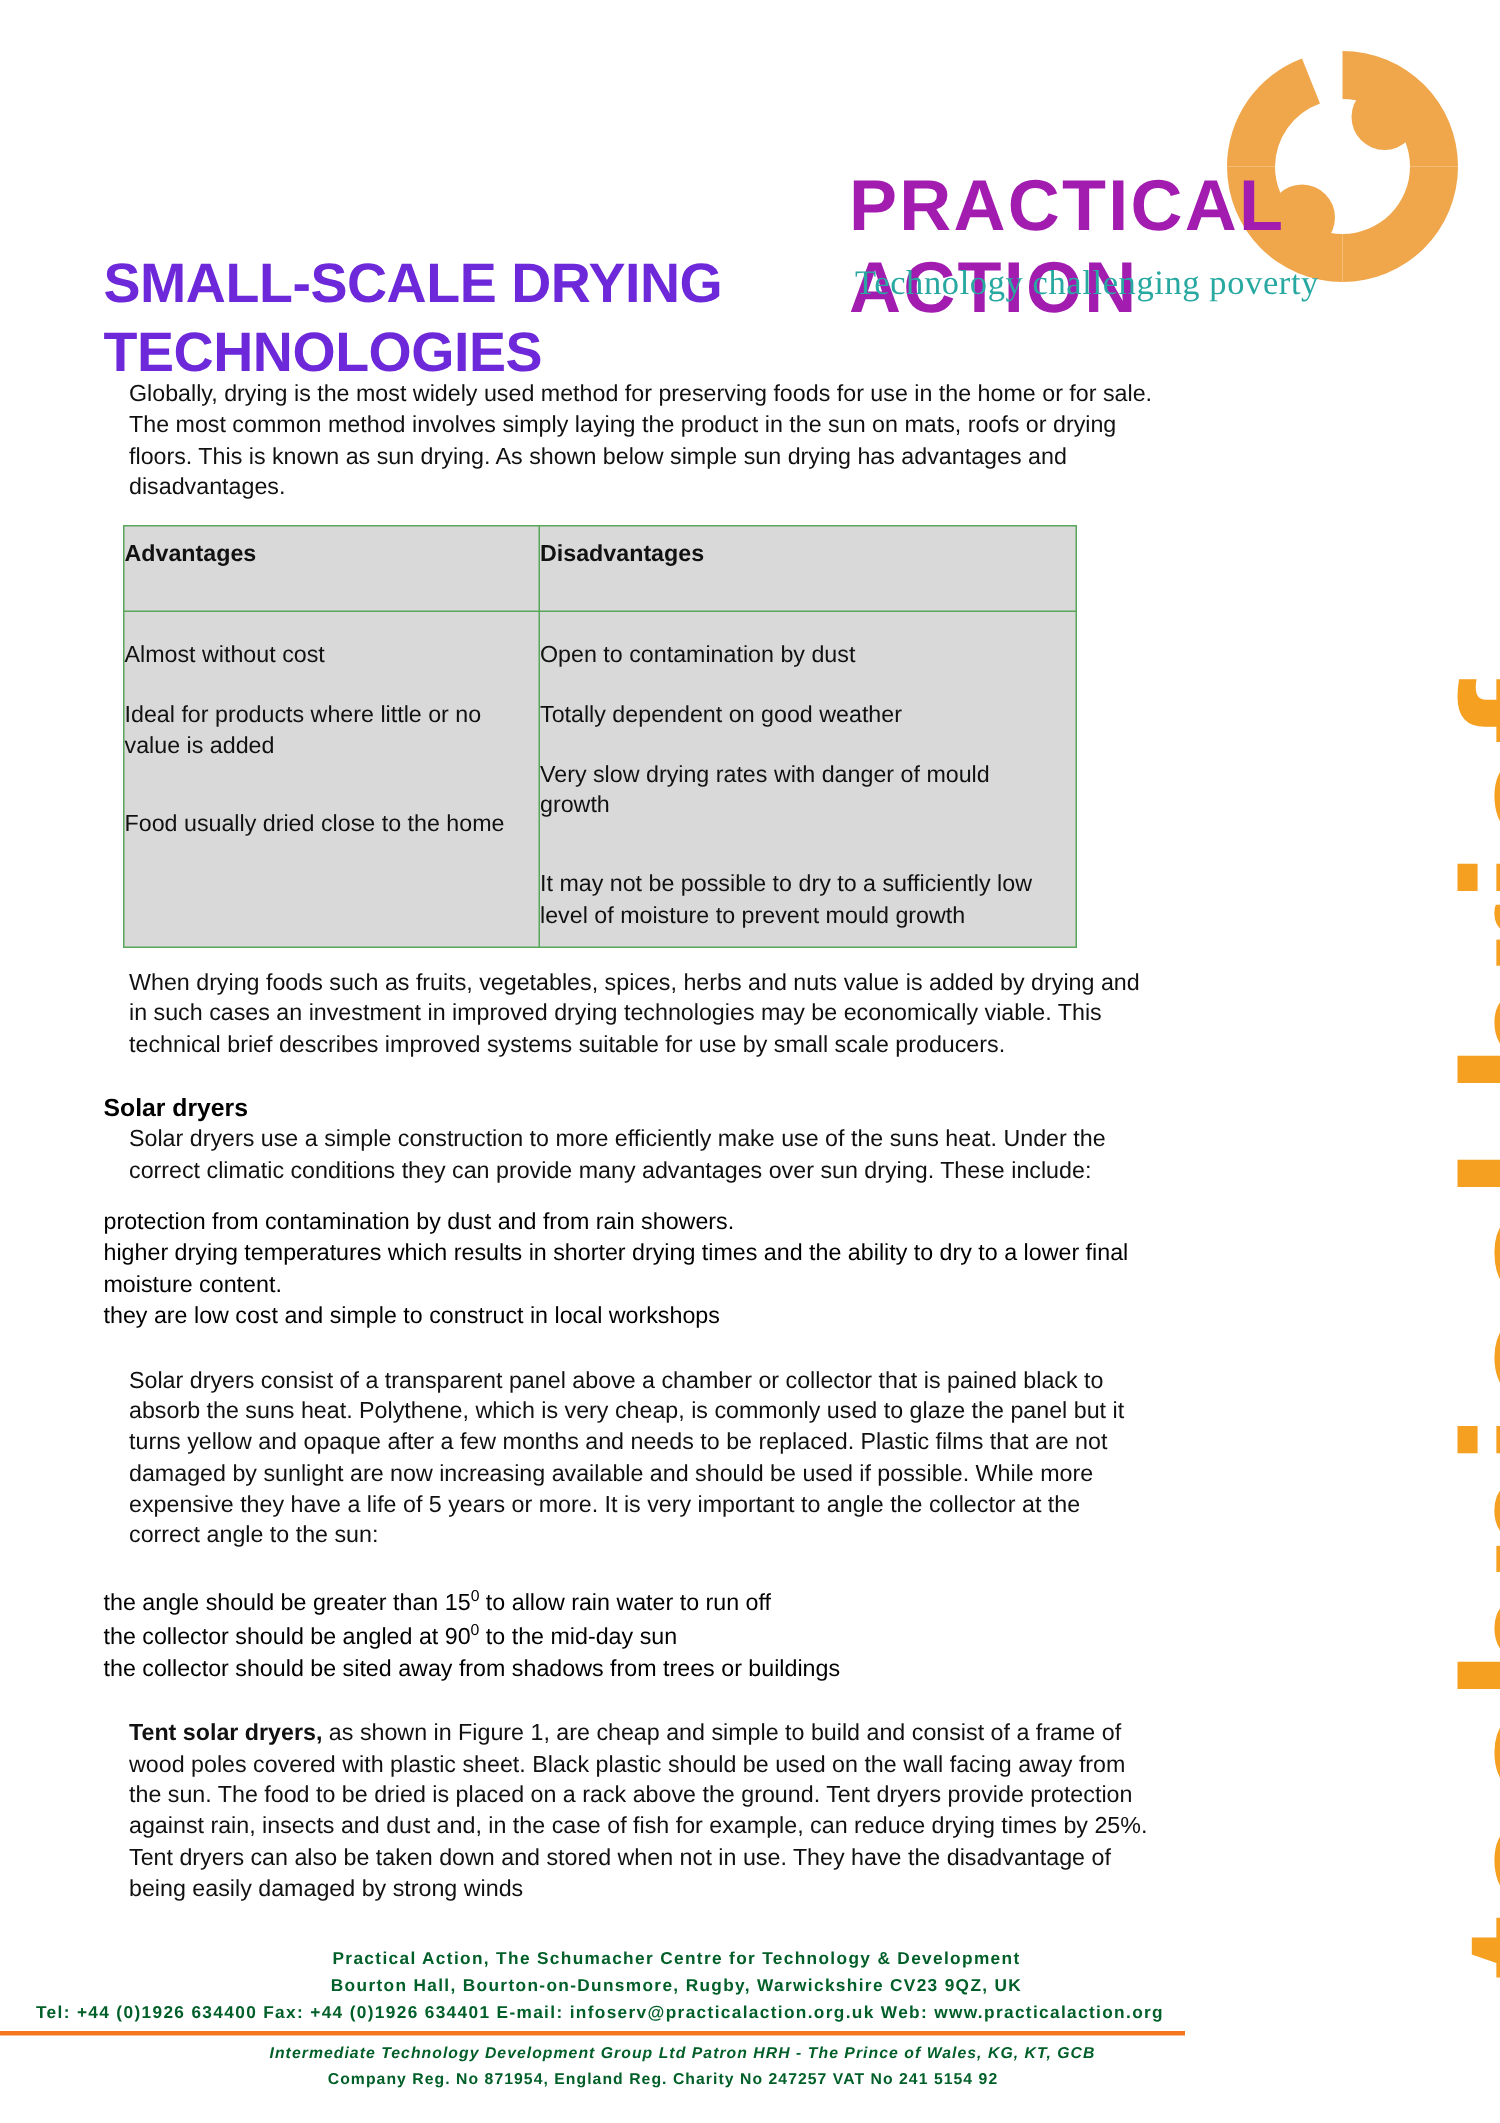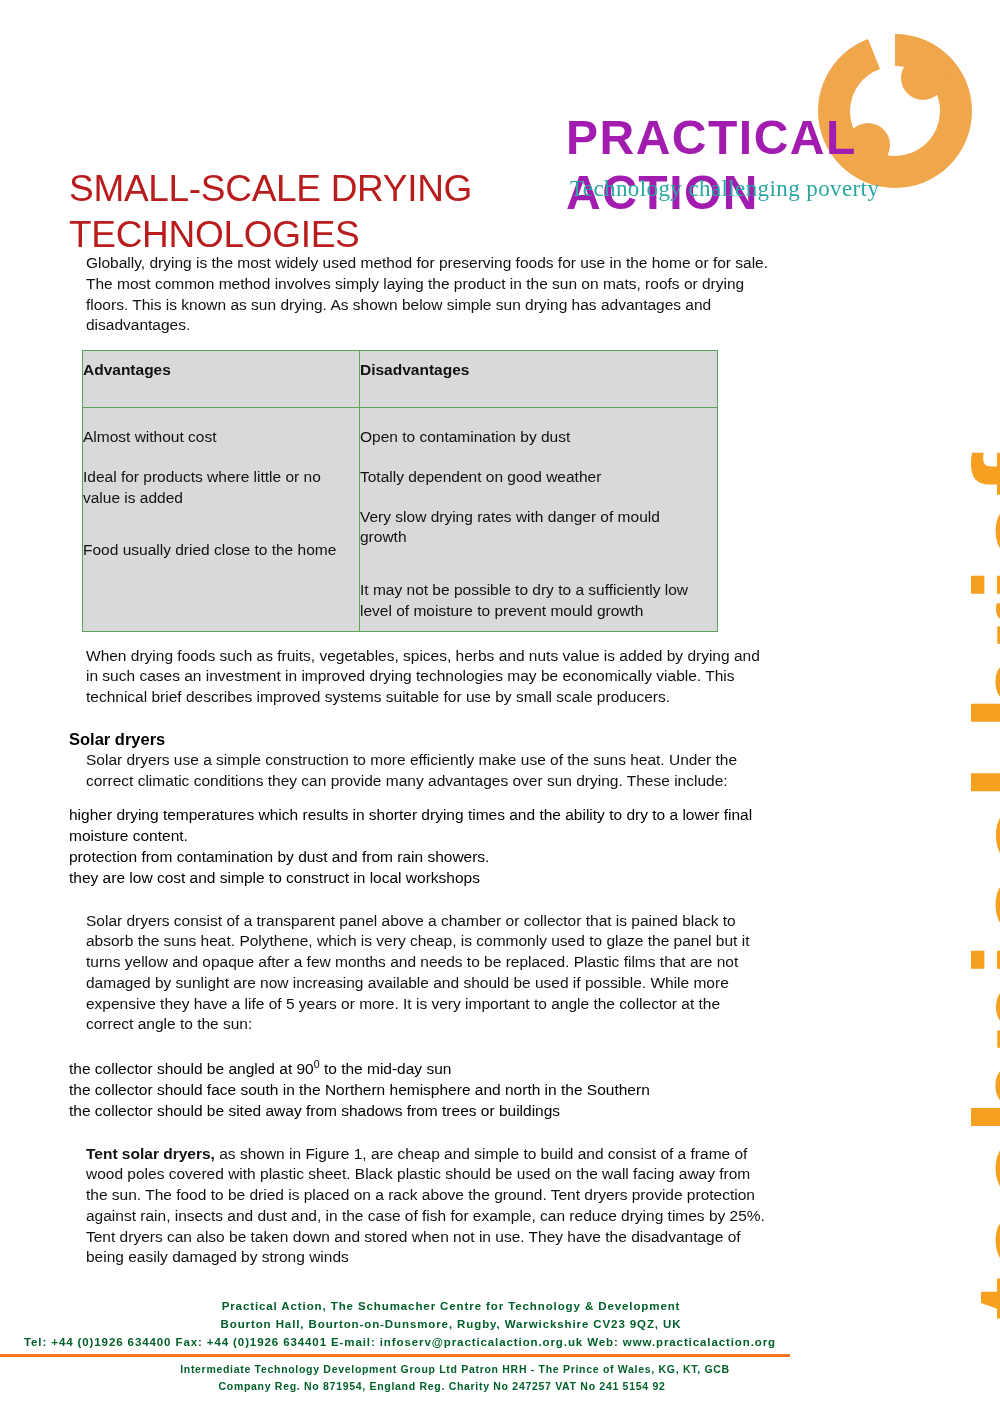--- a/index.html
+++ b/index.html
@@ -75,24 +75,24 @@
     font-family: Liberation Serif, serif;
   }
 
   
   #page-title {
     position: absolute;
     left: 69px;
     top: 141px;
     width: 540px;
     font-size: 37px;
-    font-weight: normal;
+    font-weight: bold;
     line-height: 1.25;
     letter-spacing: -0.3px;
-    color: #b91c1c;
+    color: #6d28d9;
   }
 
   
   #content {
     position: absolute;
     left: 69px;
     top: 253px;
     width: 700px;
   }
   .para {
@@ -170,21 +170,21 @@
   #footer-rule {
     width: 790px;
     height: 3px;
     background: #F4761F;
     margin: 3px 0 4px 0;
   }
   .footer-line.small {
     font-size: 10.5px;
     letter-spacing: 0.7px;
   }
-  .footer-line.small.indent-a { padding-left: 120px; }
+  .footer-line.small.indent-a { padding-left: 120px; font-style: italic; }
   .footer-line.small.indent-b { padding-left: 94px; }
 </style>
 </head>
 <body>
 
 <div id="vertical-brief">
   <span class="vtext">technical brief</span>
 </div>
 
 <div id="logo-block">
@@ -236,30 +236,32 @@
       </tr>
     </tbody>
   </table>
 
 
   <p class="para gap-lg">When drying foods such as fruits, vegetables, spices, herbs and nuts value is added by drying and in such cases an investment in improved drying technologies may be economically viable. This technical brief describes improved systems suitable for use by small scale producers.</p>
 
   <h2 class="section-heading">Solar dryers</h2>
   <p class="para">Solar dryers use a simple construction to more efficiently make use of the suns heat. Under the correct climatic conditions they can provide many advantages over sun drying. These include:</p>
 
+  <p class="list-line">protection from contamination by dust and from rain showers.</p>
   <p class="list-line">higher drying temperatures which results in shorter drying times and the ability to dry to a lower final moisture content.</p>
-  <p class="list-line">protection from contamination by dust and from rain showers.</p>
   <p class="list-line" style="margin-bottom:22px;">they are low cost and simple to construct in local workshops</p>
 
   <p class="para gap-lg">Solar dryers consist of a transparent panel above a chamber or collector that is pained black to absorb the suns heat. Polythene, which is very cheap, is commonly used to glaze the panel but it turns yellow and opaque after a few months and needs to be replaced. Plastic films that are not damaged by sunlight are now increasing available and should be used if possible. While more expensive they have a life of 5 years or more.  It is very important to angle the collector at the correct angle to the sun:</p>
 
+  <p class="list-line">
+    <span>the angle should be greater than 15</span><sup class="deg">0</sup><span> to allow rain water to run off</span>
+  </p>
   <p class="list-line">
     <span>the collector should be angled at 90</span><sup class="deg">0</sup><span> to the mid-day sun</span>
   </p>
-  <p class="list-line">the collector should face south in the Northern hemisphere and north in the Southern</p>
   <p class="list-line" style="margin-bottom:22px;">the collector should be sited away from shadows from trees or buildings</p>
 
   <p class="para">
     <b class="inline-bold">Tent solar dryers,</b><span> as shown in Figure 1, are cheap and simple to build and consist of a frame of wood poles covered with plastic sheet.  Black plastic should be used on the wall facing away from the sun. The food to be dried is placed on a rack above the ground. Tent dryers provide protection against rain, insects and dust and, in the case of fish for example, can reduce drying times by 25%.  Tent dryers can also be taken down and stored when not in use. They have the disadvantage of being easily damaged by strong winds</span>
   </p>
 
 </div>
 
 <div id="footer">
   <div class="footer-line indent-1">Practical Action, The Schumacher Centre for Technology &amp; Development</div>

